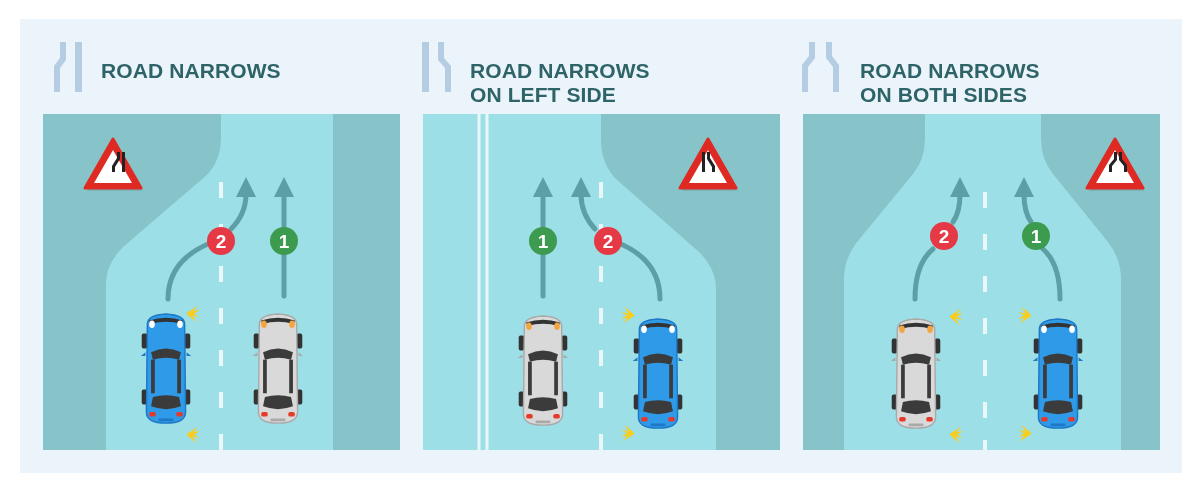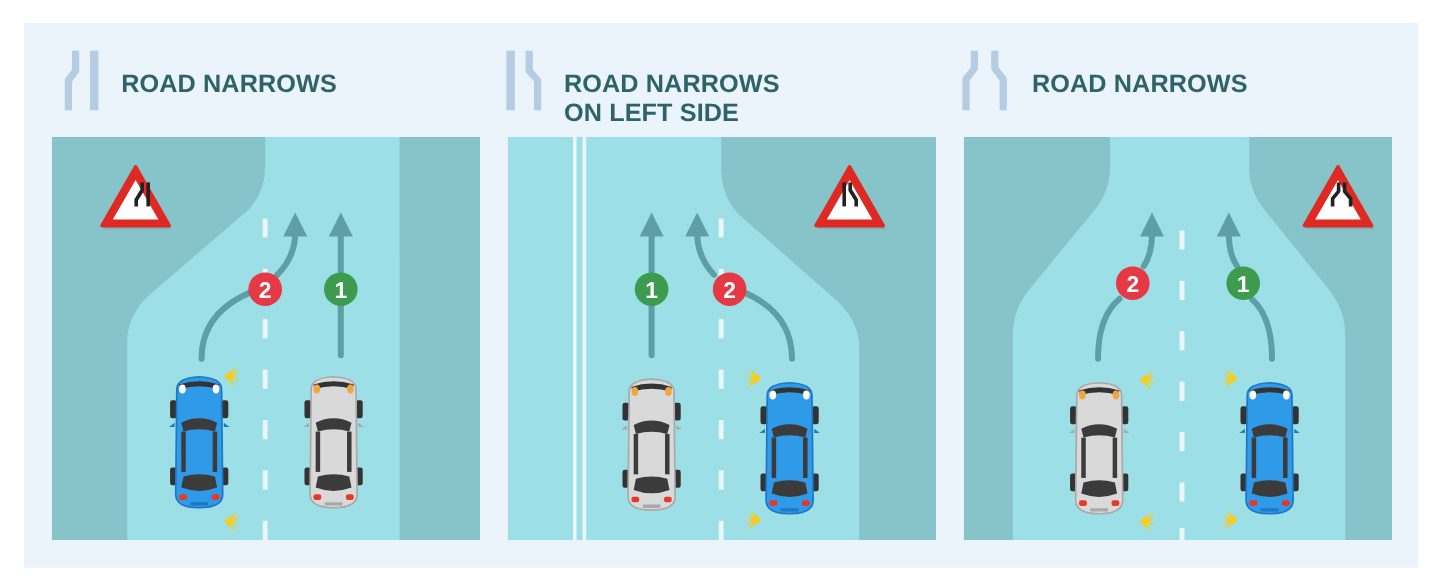--- a/index.html
+++ b/index.html
@@ -194,20 +194,21 @@
   </div>
 
   <div class="col" style="left:783px;">
     <div class="head">
       <svg class="head-icon" viewBox="0 0 40 50" style="left:-2px;width:40px;">
         <path d="M8 0 L14 0 L14 16 L7 25 L7 50 L1 50 L1 23 L8 14 Z" fill="#b4cde3"></path>
         <path d="M25 0 L31 0 L31 14 L38 23 L38 50 L32 50 L32 25 L25 16 Z" fill="#b4cde3"></path>
       </svg>
       <div class="title" style="left:57px;">
         <span>ROAD NARROWS</span>
+        <span>ON BOTH SIDES</span>
       </div>
     </div>
     <div class="scene">
       <svg width="357" height="336" viewBox="0 0 357 336">
         <rect width="357" height="336" fill="#87c4c9"></rect>
         <path d="M122 0 L238 0 L238 25 Q238 45 250 60 L305 128 Q318 145 318 165 L318 336 L41 336 L41 165 Q41 145 54 128 L110 60 Q122 45 122 25 Z" fill="#9ddfe6"></path>
         <g stroke="#e9f7f9" stroke-width="4">
           <line x1="182" y1="78" x2="182" y2="94"></line>
             <line x1="182" y1="120" x2="182" y2="136"></line>
           <line x1="182" y1="162" x2="182" y2="178"></line>

